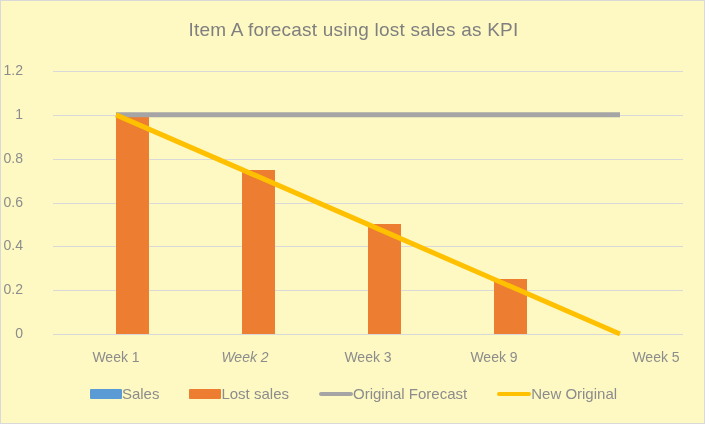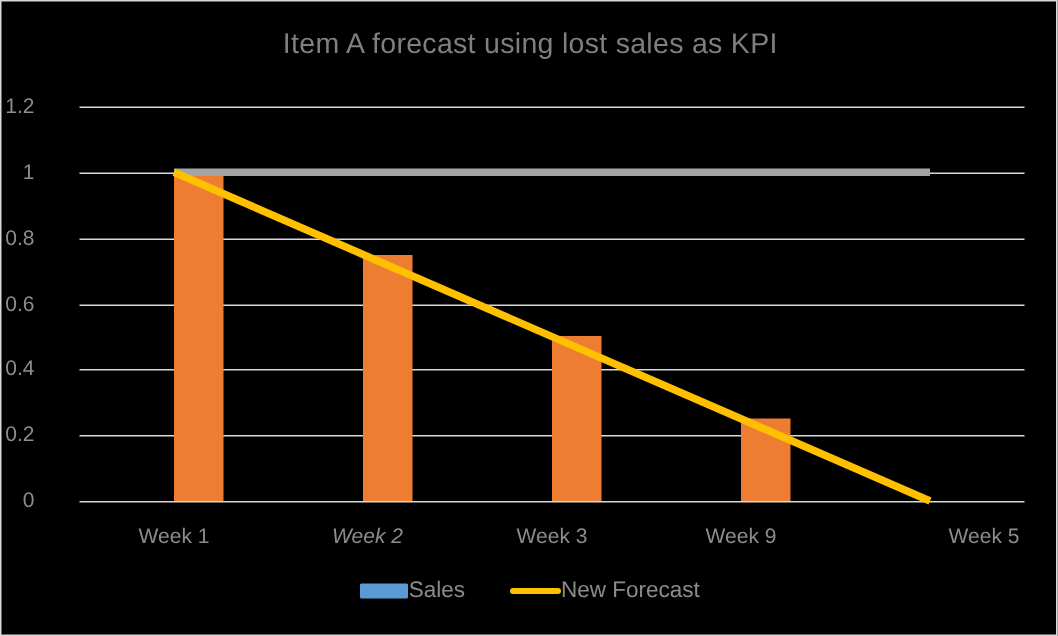--- a/index.html
+++ b/index.html
@@ -5,21 +5,21 @@
   html, body {
     margin: 0;
     padding: 0;
     background: #ffffff;
   }
   #chart-card {
     position: relative;
     width: 705px;
     height: 424px;
     box-sizing: border-box;
-    background: #000000;
+    background: #fef9c3;
     border: 1px solid #d9d9d9;
     font-family: "Liberation Sans", sans-serif;
     overflow: hidden;
   }
   #chart-title {
     position: absolute;
     left: 0;
     top: 18px;
     width: 705px;
     text-align: center;
@@ -157,18 +157,26 @@
         <div class="xtick" style="left: 567px; margin-left: 36px;">Week 5</div>
       </div>
   </div>
 
   <div id="legend">
       <div class="legend-item">
         <span class="legend-swatch-bar" style="background: rgb(91, 155, 213);"></span>
         <span class="legend-label">Sales</span>
       </div>
       <div class="legend-item">
+        <span class="legend-swatch-bar" style="background: rgb(237, 125, 49);"></span>
+        <span class="legend-label">Lost sales</span>
+      </div>
+      <div class="legend-item">
+        <span class="legend-swatch-line" style="background: rgb(165, 165, 165);"></span>
+        <span class="legend-label">Original Forecast</span>
+      </div>
+      <div class="legend-item">
         <span class="legend-swatch-line" style="background: rgb(255, 192, 0);"></span>
-        <span class="legend-label">New Forecast</span>
+        <span class="legend-label">New Original</span>
       </div>
     </div>
 
 </div>
 
 </body></html>

